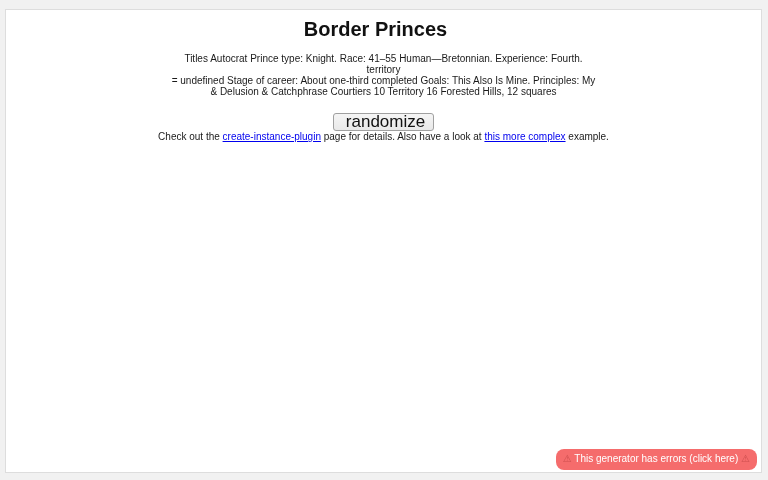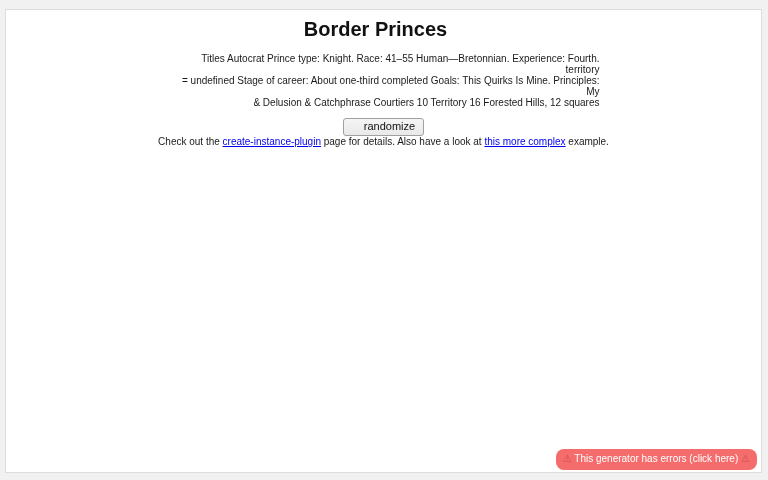--- a/index.html
+++ b/index.html
@@ -23,39 +23,39 @@
   .page-heading {
     margin: 9px 16px 0 0;
     font-size: 20px;
     line-height: 20px;
     font-weight: bold;
     text-align: center;
     color: #111;
   }
   .description {
     width: 432px;
-    margin: 14px auto 8px auto;
+    margin: 14px auto 16px auto;
     font-size: 10px;
     line-height: 11px;
-    text-align: right;
+    text-align: center;
     color: #1a1a1a;
   }
   .button-row {
     margin-top: 8px;
     text-align: center;
   }
   .randomize-btn {
     font-family: "Liberation Sans", sans-serif;
-    font-size: 11px;
+    font-size: 17px;
     line-height: 13px;
     color: #111;
     background: linear-gradient(#f5f5f5, #e9e9e9);
     border: 1px solid #a0a0a0;
     border-radius: 3px;
-    padding: 1px 8px 2px 20px;
+    padding: 1px 8px 2px 12px;
     cursor: pointer;
   }
   .footer-line {
     font-size: 10px;
     line-height: 11px;
     text-align: center;
     color: #1a1a1a;
   }
   .footer-line a {
     color: #0000ee;
@@ -82,21 +82,21 @@
 </style>
 </head>
 <body>
 
 <div class="page-frame">
 
   <h1 class="page-heading">Border Princes</h1>
 
   <div class="description">
     <div>Titles Autocrat Prince type: Knight. Race: 41–55 Human—Bretonnian. Experience: Fourth. territory</div>
-    <div>= undefined Stage of career: About one-third completed Goals: This Quirks Is Mine. Principles: My</div>
+    <div>= undefined Stage of career: About one-third completed Goals: This Also Is Mine. Principles: My</div>
     <div>&amp; Delusion &amp; Catchphrase Courtiers 10 Territory 16 Forested Hills, 12 squares</div>
   </div>
 
   <div class="button-row">
     <button class="randomize-btn">randomize</button>
   </div>
 
   <div class="footer-line"><span>Check out the </span><a href="#">create-instance-plugin</a><span> page for details. Also have a look at </span><a href="#">this more complex</a><span> example.</span></div>
 
   <div class="error-banner"><span class="warn-icon">⚠</span><span> This generator has errors (click here) </span><span class="warn-icon">⚠</span></div>

